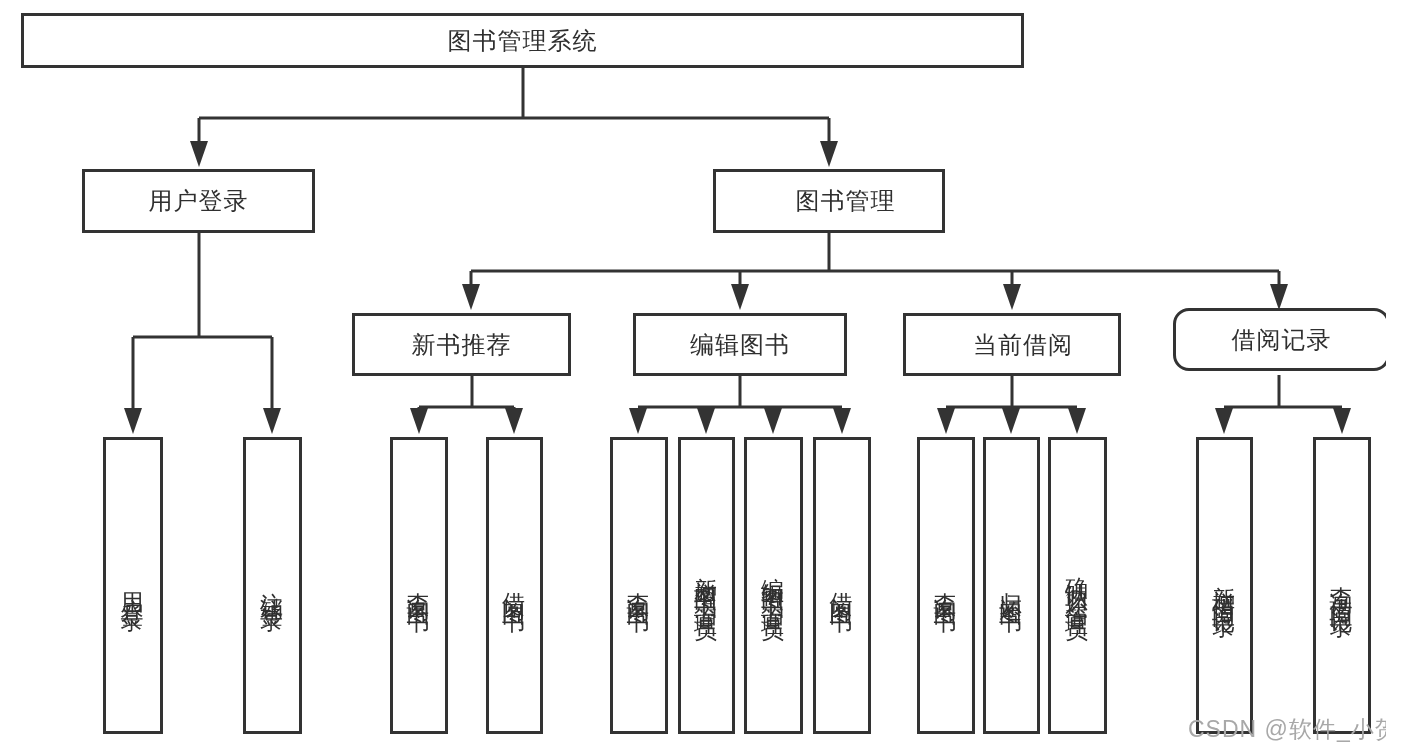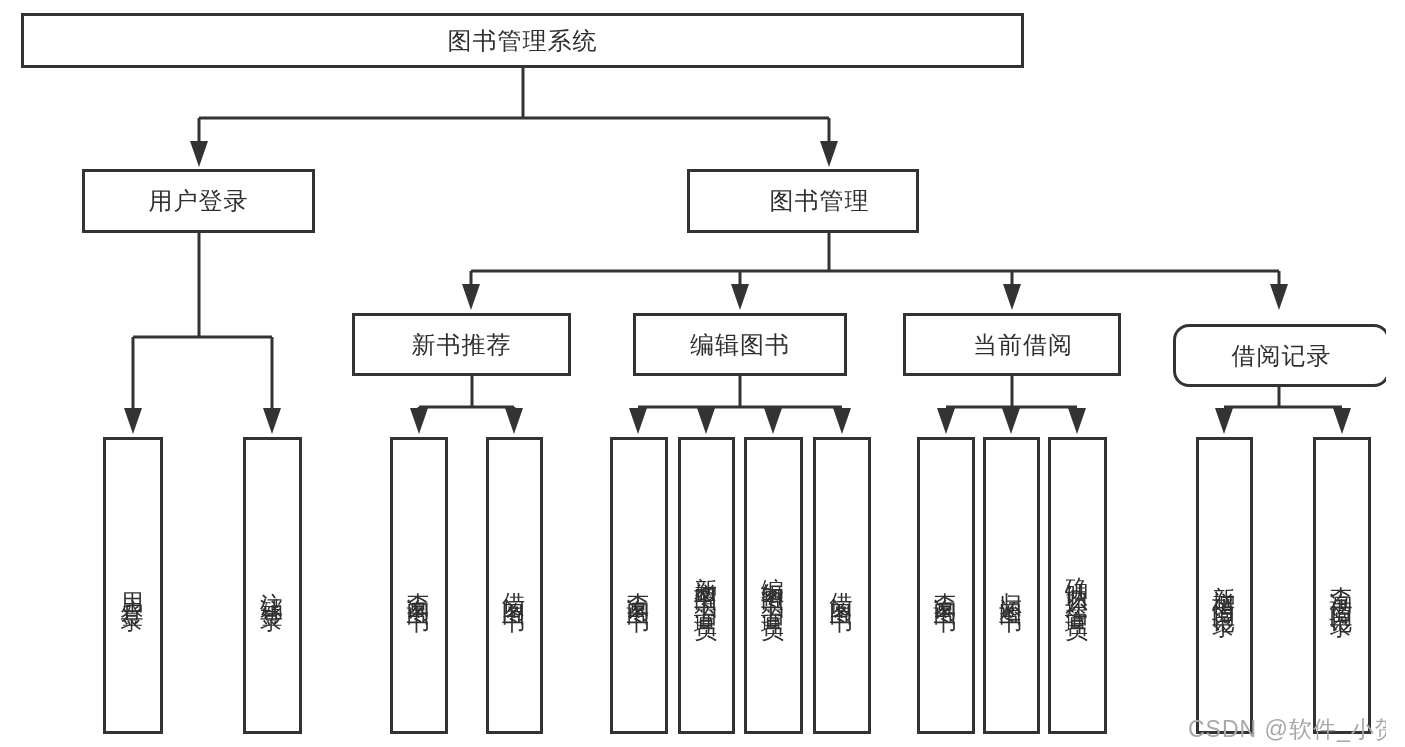--- a/index.html
+++ b/index.html
@@ -102,26 +102,26 @@
     <g>
       <path d="M1279 375 V407 M1224 407 H1342"></path>
       <polygon points="1215,408 1233,408 1224,434"></polygon>
       <polygon points="1333,408 1351,408 1342,434"></polygon>
     </g>
   </svg>
 
   <div class="box" style="left:21px;top:13px;width:1003px;height:55px;">图书管理系统</div>
 
   <div class="box" style="left:82px;top:169px;width:233px;height:64px;">用户登录</div>
-  <div class="box" style="left:687px;top:169px;width:232px;height:64px;padding-left:33px;">图书管理</div>
+  <div class="box" style="left:713px;top:169px;width:232px;height:64px;padding-left:33px;">图书管理</div>
 
   <div class="box" style="left:352px;top:313px;width:219px;height:63px;">新书推荐</div>
   <div class="box" style="left:633px;top:313px;width:214px;height:63px;">编辑图书</div>
   <div class="box" style="left:903px;top:313px;width:218px;height:63px;padding-left:22px;">当前借阅</div>
-  <div class="box" style="left:1173px;top:324px;width:217px;height:63px;border-radius:16px;">借阅记录</div>
+  <div class="box" style="left:1173px;top:308px;width:217px;height:63px;border-radius:16px;">借阅记录</div>
 
   <div class="box vbox" style="left:103px;top:437px;width:60px;height:297px;">用户登录</div>
   <div class="box vbox" style="left:243px;top:437px;width:59px;height:297px;">注销登录</div>
 
   <div class="box vbox" style="left:390px;top:437px;width:58px;height:297px;">查询图书</div>
   <div class="box vbox" style="left:486px;top:437px;width:57px;height:297px;">借阅图书</div>
 
   <div class="box vbox" style="left:610px;top:437px;width:58px;height:297px;">查询图书</div>
   <div class="box vbox" style="left:678px;top:437px;width:57px;height:297px;">新增图书（管理员）</div>
   <div class="box vbox" style="left:744px;top:437px;width:59px;height:297px;">编辑图书（管理员）</div>

